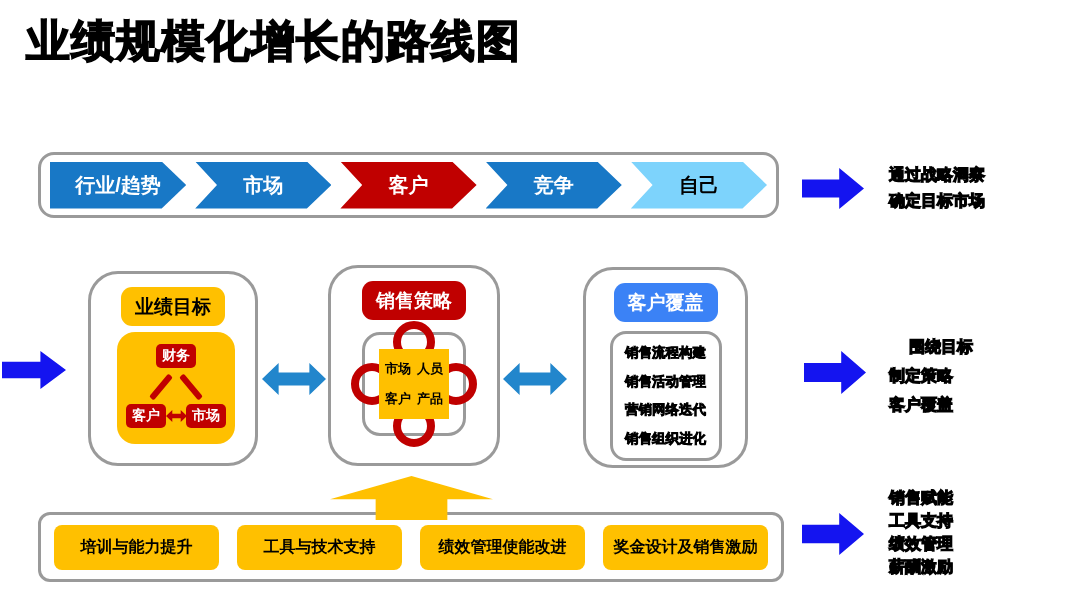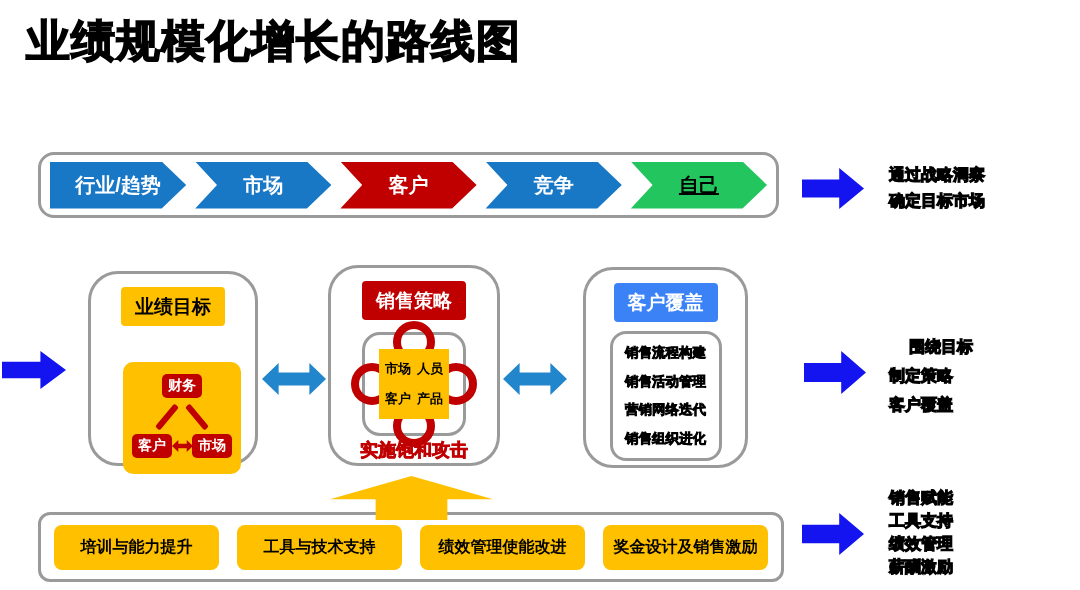--- a/index.html
+++ b/index.html
@@ -12,50 +12,50 @@
   
   .band { position:absolute; left:38px; top:152px; width:741px; height:66px;
           border:3.5px solid #9a9a9a; border-radius:16px; display:flex; align-items:center;
           padding:0 9px; gap:9px; background:#fff; }
   .chev { flex:1 1 0; height:47px; display:flex; align-items:center; justify-content:center;
           font-size:20px; font-weight:900; color:#fff;
           clip-path:polygon(0 0,82% 0,100% 50%,82% 100%,0 100%,16% 50%); }
   .chev.first { clip-path:polygon(0 0,82% 0,100% 50%,82% 100%,0 100%); }
   .c-blue { background:#1878C6; }
   .c-red  { background:#C00000; }
-  .c-yellow { background:#22c55e; color:#000;text-decoration:underline; }
+  .c-yellow { background:#7dd3fc; color:#000; }
 
   
   .arr-right { position:absolute; background:#1414F0;
                clip-path:polygon(0 28%,60% 28%,60% 0,100% 50%,60% 100%,60% 72%,0 72%); }
   .arr-dbl { position:absolute; background:#2286CC;
              clip-path:polygon(0 50%,26% 0,26% 30%,74% 30%,74% 0,100% 50%,74% 100%,74% 70%,26% 70%,26% 100%); }
   .arr-up-big { position:absolute; left:330px; top:476px; width:163px; height:44px; background:#FFC000; z-index:3;
                 clip-path:polygon(50% 0,100% 53%,72% 53%,72% 100%,28% 100%,28% 53%,0 53%); }
 
   
   .note { position:absolute; left:889px; font-size:16px; font-weight:900; color:#000;
           -webkit-text-stroke:1.2px #000; }
   .note div { line-height:26px; }
 
   
   .panel { position:absolute; border:3.5px solid #9a9a9a; border-radius:30px; background:#fff; }
   .p1 { left:88px;  top:271px; width:170px; height:195px; }
   .p2 { left:328px; top:265px; width:172px; height:201px; }
   .p3 { left:583px; top:267px; width:165px; height:201px; }
   .hdr { position:absolute; left:50%; transform:translateX(-50%); top:13px; height:39px;
-         border-radius:4px; display:flex; align-items:center; justify-content:center;
+         border-radius:11px; display:flex; align-items:center; justify-content:center;
          font-size:19px; font-weight:900; white-space:nowrap; padding:0 14px; }
   .hdr-yellow { background:#FFC000; color:#000; }
   .hdr-red    { background:#C00000; color:#fff; }
   .hdr-blue   { background:#3b82f6; color:#fff; }
 
   
-  .tri-box { position:absolute; left:32px; top:58px; width:118px; height:112px;
-             background:#FFC000; border-radius:10px;margin-top:30px; }
+  .tri-box { position:absolute; left:26px; top:58px; width:118px; height:112px;
+             background:#FFC000; border-radius:18px; }
   .rnode { position:absolute; background:#C00000; color:#fff; font-size:14px; font-weight:900;
            border-radius:5px; padding:3px 6px; white-space:nowrap; }
   .n-top   { left:50%; transform:translateX(-50%); top:12px; }
   .n-left  { left:9px;  top:72px; }
   .n-right { right:9px; top:72px; }
   .tline { position:absolute; width:6px; height:30px; background:#C00000; border-radius:2px; }
   .tl-l { left:41px; top:40px; transform:rotate(40deg); }
   .tl-r { left:71px; top:40px; transform:rotate(-40deg); }
   .mini-dbl { position:absolute; left:49px; top:78px; width:21px; height:12px; background:#C00000;
               clip-path:polygon(0 50%,30% 0,30% 32%,70% 32%,70% 0,100% 50%,70% 100%,70% 68%,30% 68%,30% 100%); }
@@ -150,21 +150,20 @@
         <div class="cyc-row">
           <span>市场</span>
           <span>人员</span>
         </div>
         <div class="cyc-row">
           <span>客户</span>
           <span>产品</span>
         </div>
       </div>
     </div>
-    <div class="p2-caption">实施饱和攻击</div>
   </div>
 
   <div class="panel p3">
     <div class="hdr hdr-blue">客户覆盖</div>
     <div class="cov-box">
       <div class="cov-item">销售流程构建</div>
       <div class="cov-item">销售活动管理</div>
       <div class="cov-item">营销网络迭代</div>
       <div class="cov-item">销售组织进化</div>
     </div>

